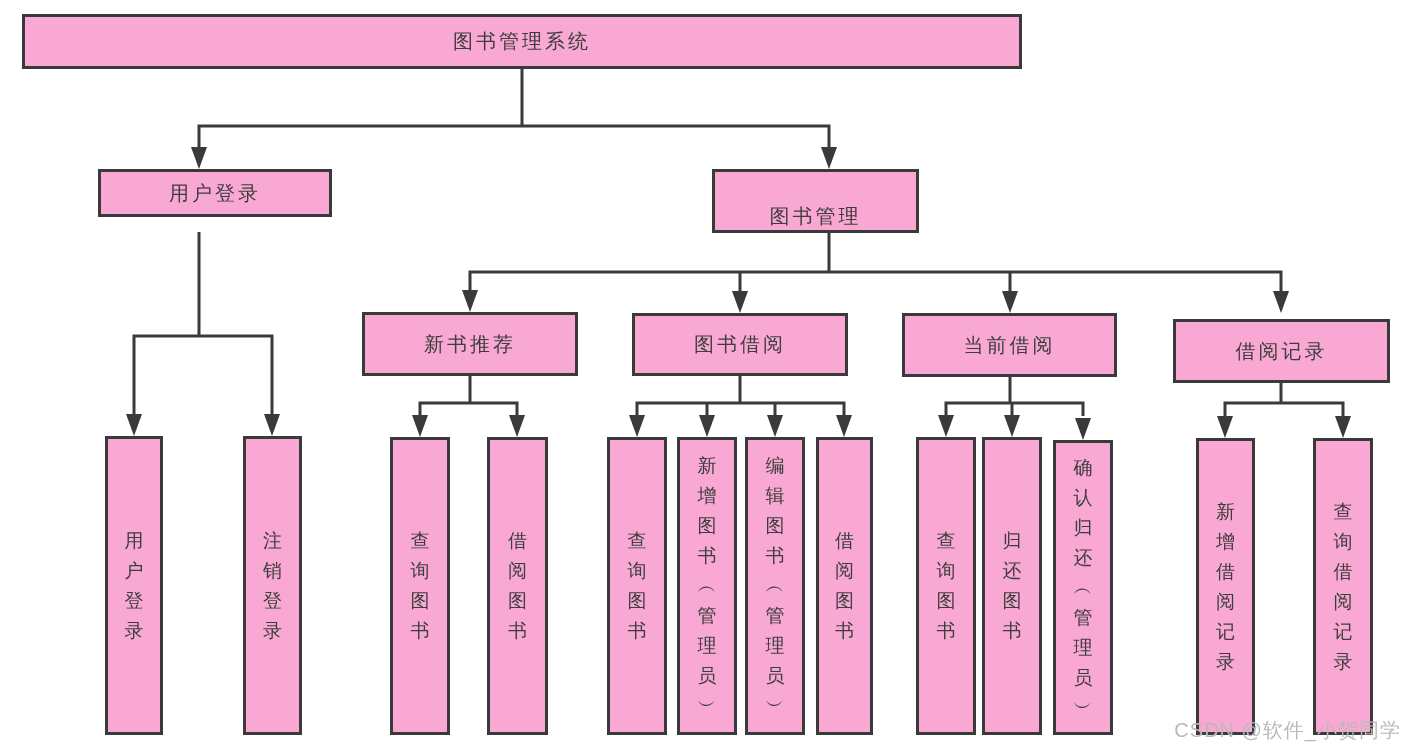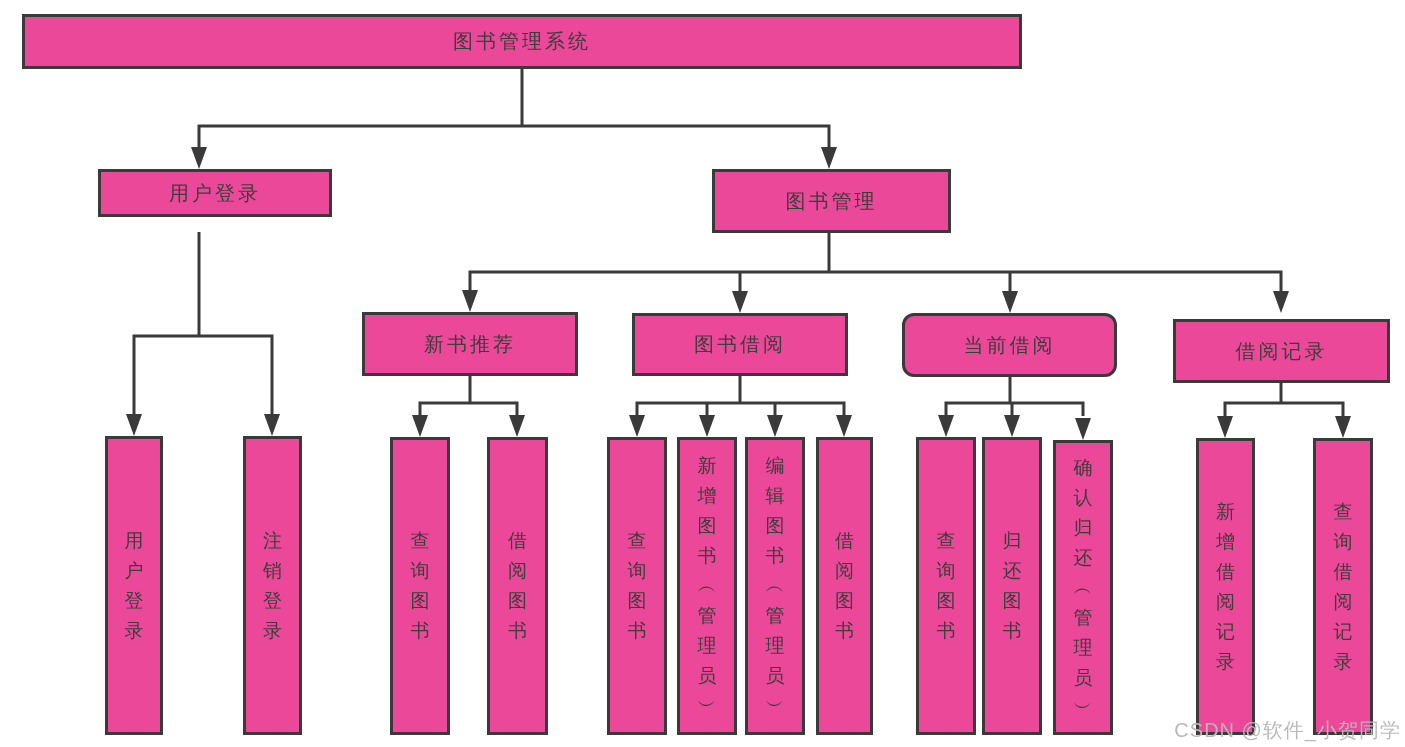--- a/index.html
+++ b/index.html
@@ -7,21 +7,21 @@
     position:relative;
     width:1405px; height:747px;
     background:#ffffff;
     overflow:hidden;
     font-family:"Liberation Sans", sans-serif;
   }
   .node {
     position:absolute;
     box-sizing:border-box;
     border:3px solid #3a3a3a;
-    background:#ec4899;
+    background:#f9a8d4;
     display:flex;
     align-items:center;
     justify-content:center;
     color:#3d3d3d;
   }
   .hnode .label {
     font-size:20px;
     letter-spacing:3px;
     white-space:nowrap;
   }
@@ -106,31 +106,31 @@
     </g>
   </svg>
 
   <div class="node hnode" style="left:22px; top:14px; width:1000px; height:55px;">
     <span class="label">图书管理系统</span>
   </div>
 
   <div class="node hnode" style="left:81px; top:169px; width:234px; height:48px;margin-left:17px;">
     <span class="label">用户登录</span>
   </div>
-  <div class="node hnode" style="left:712px; top:169px; width:239px; height:64px;">
+  <div class="node hnode" style="left:712px; top:169px; width:207px; height:64px;align-items:flex-end;">
     <span class="label">图书管理</span>
   </div>
 
   <div class="node hnode" style="left:632px; top:313px; width:216px; height:63px;">
     <span class="label">图书借阅</span>
   </div>
   <div class="node hnode" style="left:362px; top:312px; width:216px; height:64px;">
     <span class="label">新书推荐</span>
   </div>
-  <div class="node hnode" style="left:902px; top:313px; width:215px; height:64px;border-radius:12px;">
+  <div class="node hnode" style="left:902px; top:313px; width:215px; height:64px;">
     <span class="label">当前借阅</span>
   </div>
   <div class="node hnode" style="left:1173px; top:319px; width:217px; height:64px;text-align:center;">
     <span class="label">借阅记录</span>
   </div>
 
   <div class="node vnode" style="left:105px; top:436px; width:58px; height:299px;">
     <span class="label">用
 户
 登

